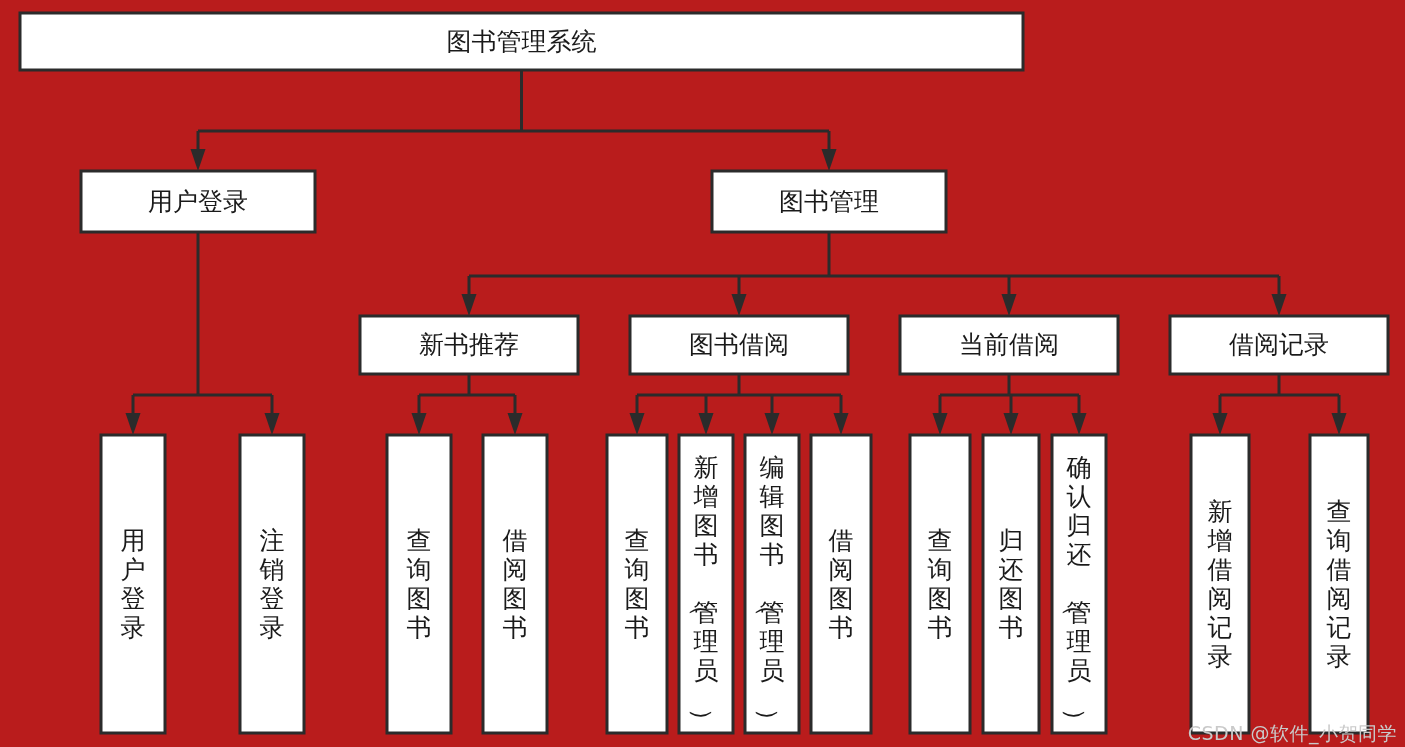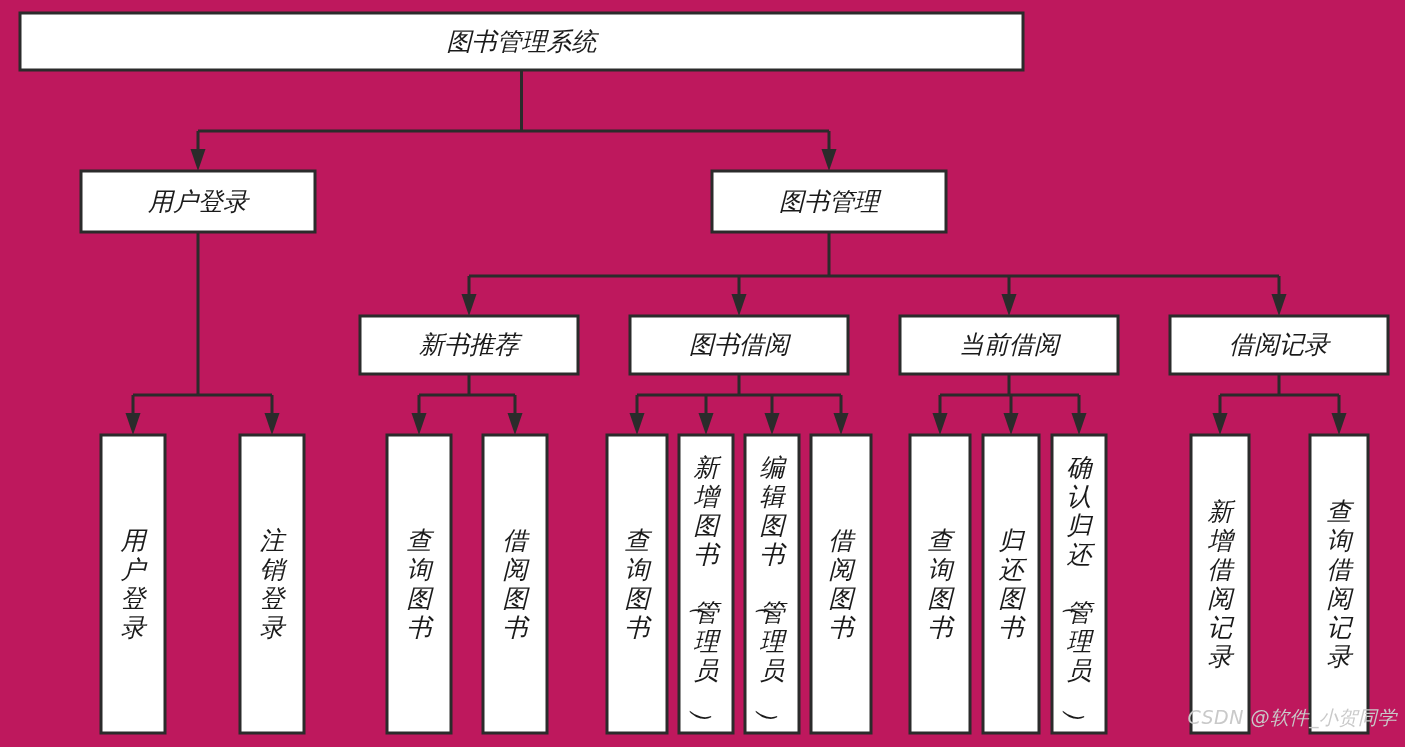--- a/index.html
+++ b/index.html
@@ -11,22 +11,21 @@
   body {
     width: 1405px;
     height: 747px;
     font-family: "DejaVu Sans", "Liberation Sans", sans-serif;
     overflow: hidden;
   }
   #diagram-root {
     position: relative;
     width: 1405px;
     height: 747px;
-    background: #be185d;
-    font-style: italic;
+    background: #b91c1c;
   }
   svg#flow-svg {
     position: absolute;
     left: 0;
     top: 0;
     width: 1405px;
     height: 747px;
     display: block;
   }
   .node-box {
@@ -52,21 +51,21 @@
     stroke-width: 3;
     fill: none;
   }
   .arrow-head {
     fill: #2b2b2b;
     stroke: none;
   }
   .watermark-text {
     position: absolute;
     right: 8px;
-    bottom: 16px;
+    bottom: 0;
     font-family: "DejaVu Sans", "Liberation Sans", sans-serif;
     font-size: 19px;
     color: #c9c9c9;
     letter-spacing: 0.5px;
     white-space: nowrap;
     user-select: none;
   }
 </style>
 </head>
 <body>

